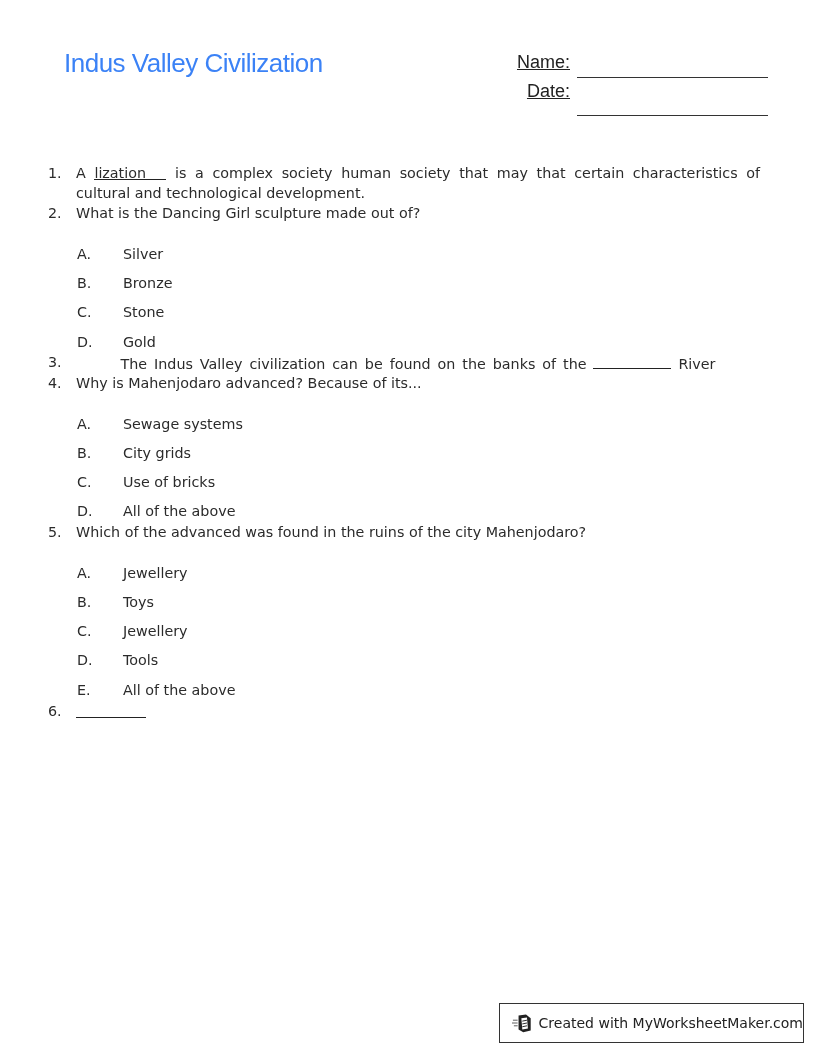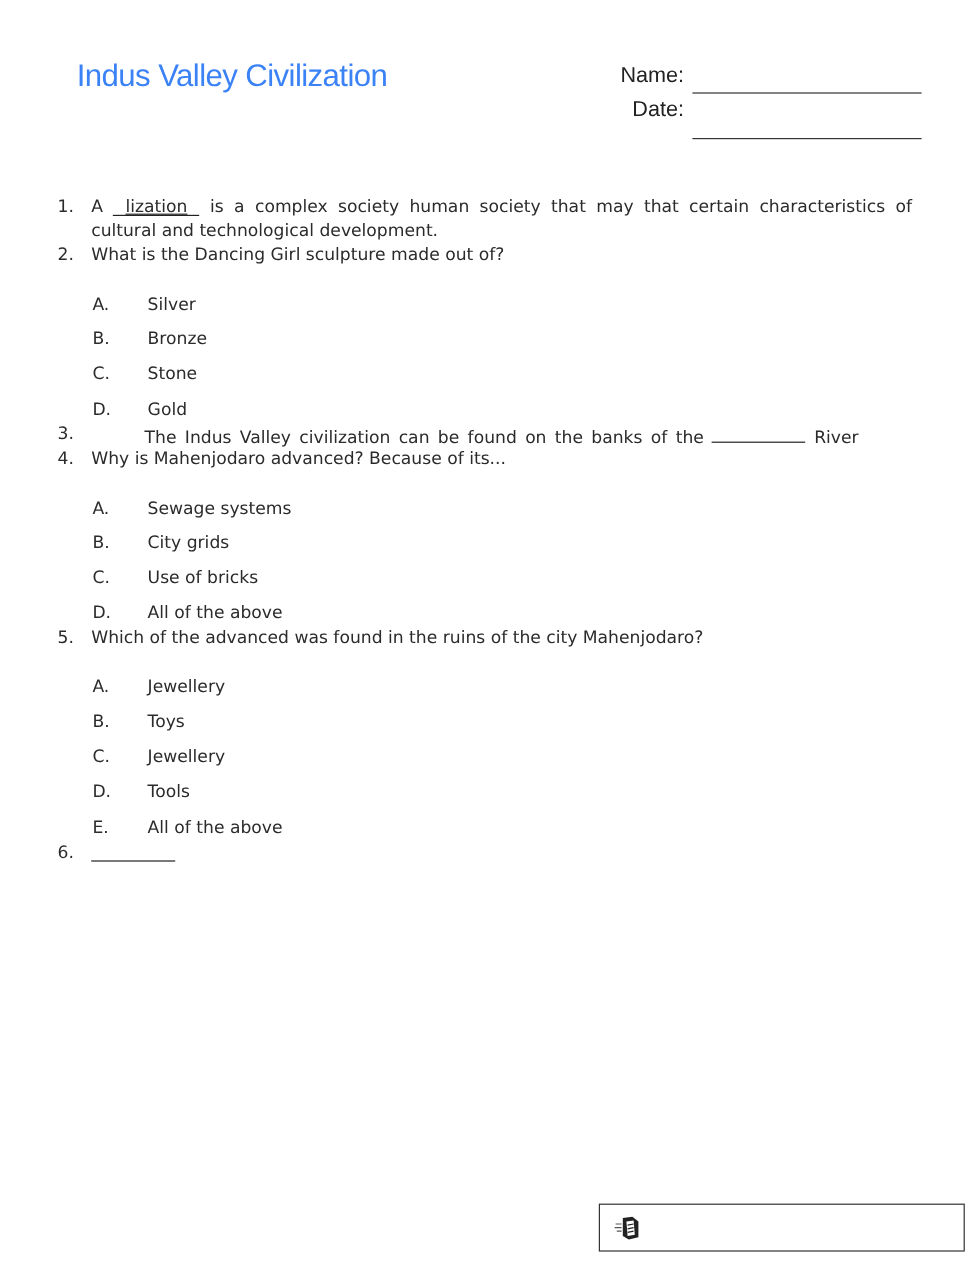--- a/index.html
+++ b/index.html
@@ -1,21 +1,21 @@
 <!DOCTYPE html>
 <html><head>
 <meta charset="utf-8">
 <style>
   html, body { margin:0; padding:0; background:#fff; }
   body { width:816px; height:1056px; position:relative; overflow:hidden;
          font-family:"DejaVu Sans", sans-serif; color:#2b2b2b; }
   .title { position:absolute; left:64px; top:48px; font-size:26px; font-weight:normal;
            letter-spacing:-0.5px; color:#3b82f6; font-family:"Liberation Sans", sans-serif; }
   .field { position:absolute; font-size:18px; font-family:"Liberation Sans", sans-serif; color:#222; }
-  .field .lbl { position:absolute; right:0; white-space:nowrap; }
+  .field .lbl { position:absolute; right:0; white-space:nowrap;text-decoration:underline; }
   .line { position:absolute; height:0; border-top:1.3px solid #333; }
   .q { position:absolute; left:48px; font-size:14.3px; line-height:20px; }
   .q .num { position:absolute; left:0; width:20px; }
   .q .txt { position:absolute; left:28px; width:684px; text-align:justify; }
   .opt { position:absolute; left:77px; font-size:14.3px; line-height:20px; }
   .opt .ltr { position:absolute; left:0; }
   .opt .otext { position:absolute; left:25px; white-space:nowrap;margin-left:21px; }
   .blank { display:inline-block; border-bottom:1.5px solid #222; height:16px; vertical-align:baseline; }
   .footer { position:absolute; left:499px; top:1003px; width:305px; height:40px;
             border:1.5px solid #333; box-sizing:border-box; display:flex; align-items:center; }
@@ -34,21 +34,21 @@
 
 <div class="field" style="left:480px; top:81px; width:90px; height:24px;">
   <span class="lbl">Date:</span>
 </div>
 <div class="line" style="left:577px; top:115px; width:191px;"></div>
 
 <div class="q" style="top:163px;">
   <span class="num">1.</span>
   <span class="txt">
     <span>A</span>
-    <span class="blank" style="width:72px; text-align:center;text-decoration:underline;"><span>lization</span></span>
+    <span class="blank" style="width:72px; text-align:left;"><span>lization</span></span>
     <span>is a complex society human society that may that certain characteristics of cultural and technological development.</span>
   </span>
 </div>
 
 <div class="q" style="top:203px;">
   <span class="num">2.</span>
   <span class="txt">What is the Dancing Girl sculpture made out of?</span>
 </div>
 <div class="opt" style="top:244px;">
     <span class="ltr">A.</span>
@@ -133,13 +133,14 @@
   <svg class="ic" viewBox="0 0 22 22">
     <line x1="1" y1="8" x2="6" y2="8" stroke="#555" stroke-width="1"></line>
     <line x1="0" y1="11" x2="6" y2="11" stroke="#555" stroke-width="1"></line>
     <line x1="2" y1="14" x2="6" y2="14" stroke="#555" stroke-width="1"></line>
     <path d="M7 3 L15 2 L20 6 L20 19 L12 21 L7 18 Z" fill="#222"></path>
     <path d="M10 6 L16 5 L17 17 L11 18 Z" fill="#fff"></path>
     <line x1="11" y1="9" x2="16" y2="8" stroke="#222" stroke-width="1"></line>
     <line x1="11" y1="12" x2="16" y2="11" stroke="#222" stroke-width="1"></line>
     <line x1="11" y1="15" x2="16" y2="14" stroke="#222" stroke-width="1"></line>
   </svg>
+  <span class="ft">Created with MyWorksheetMaker.com</span>
 </div>
 
 </body></html>

